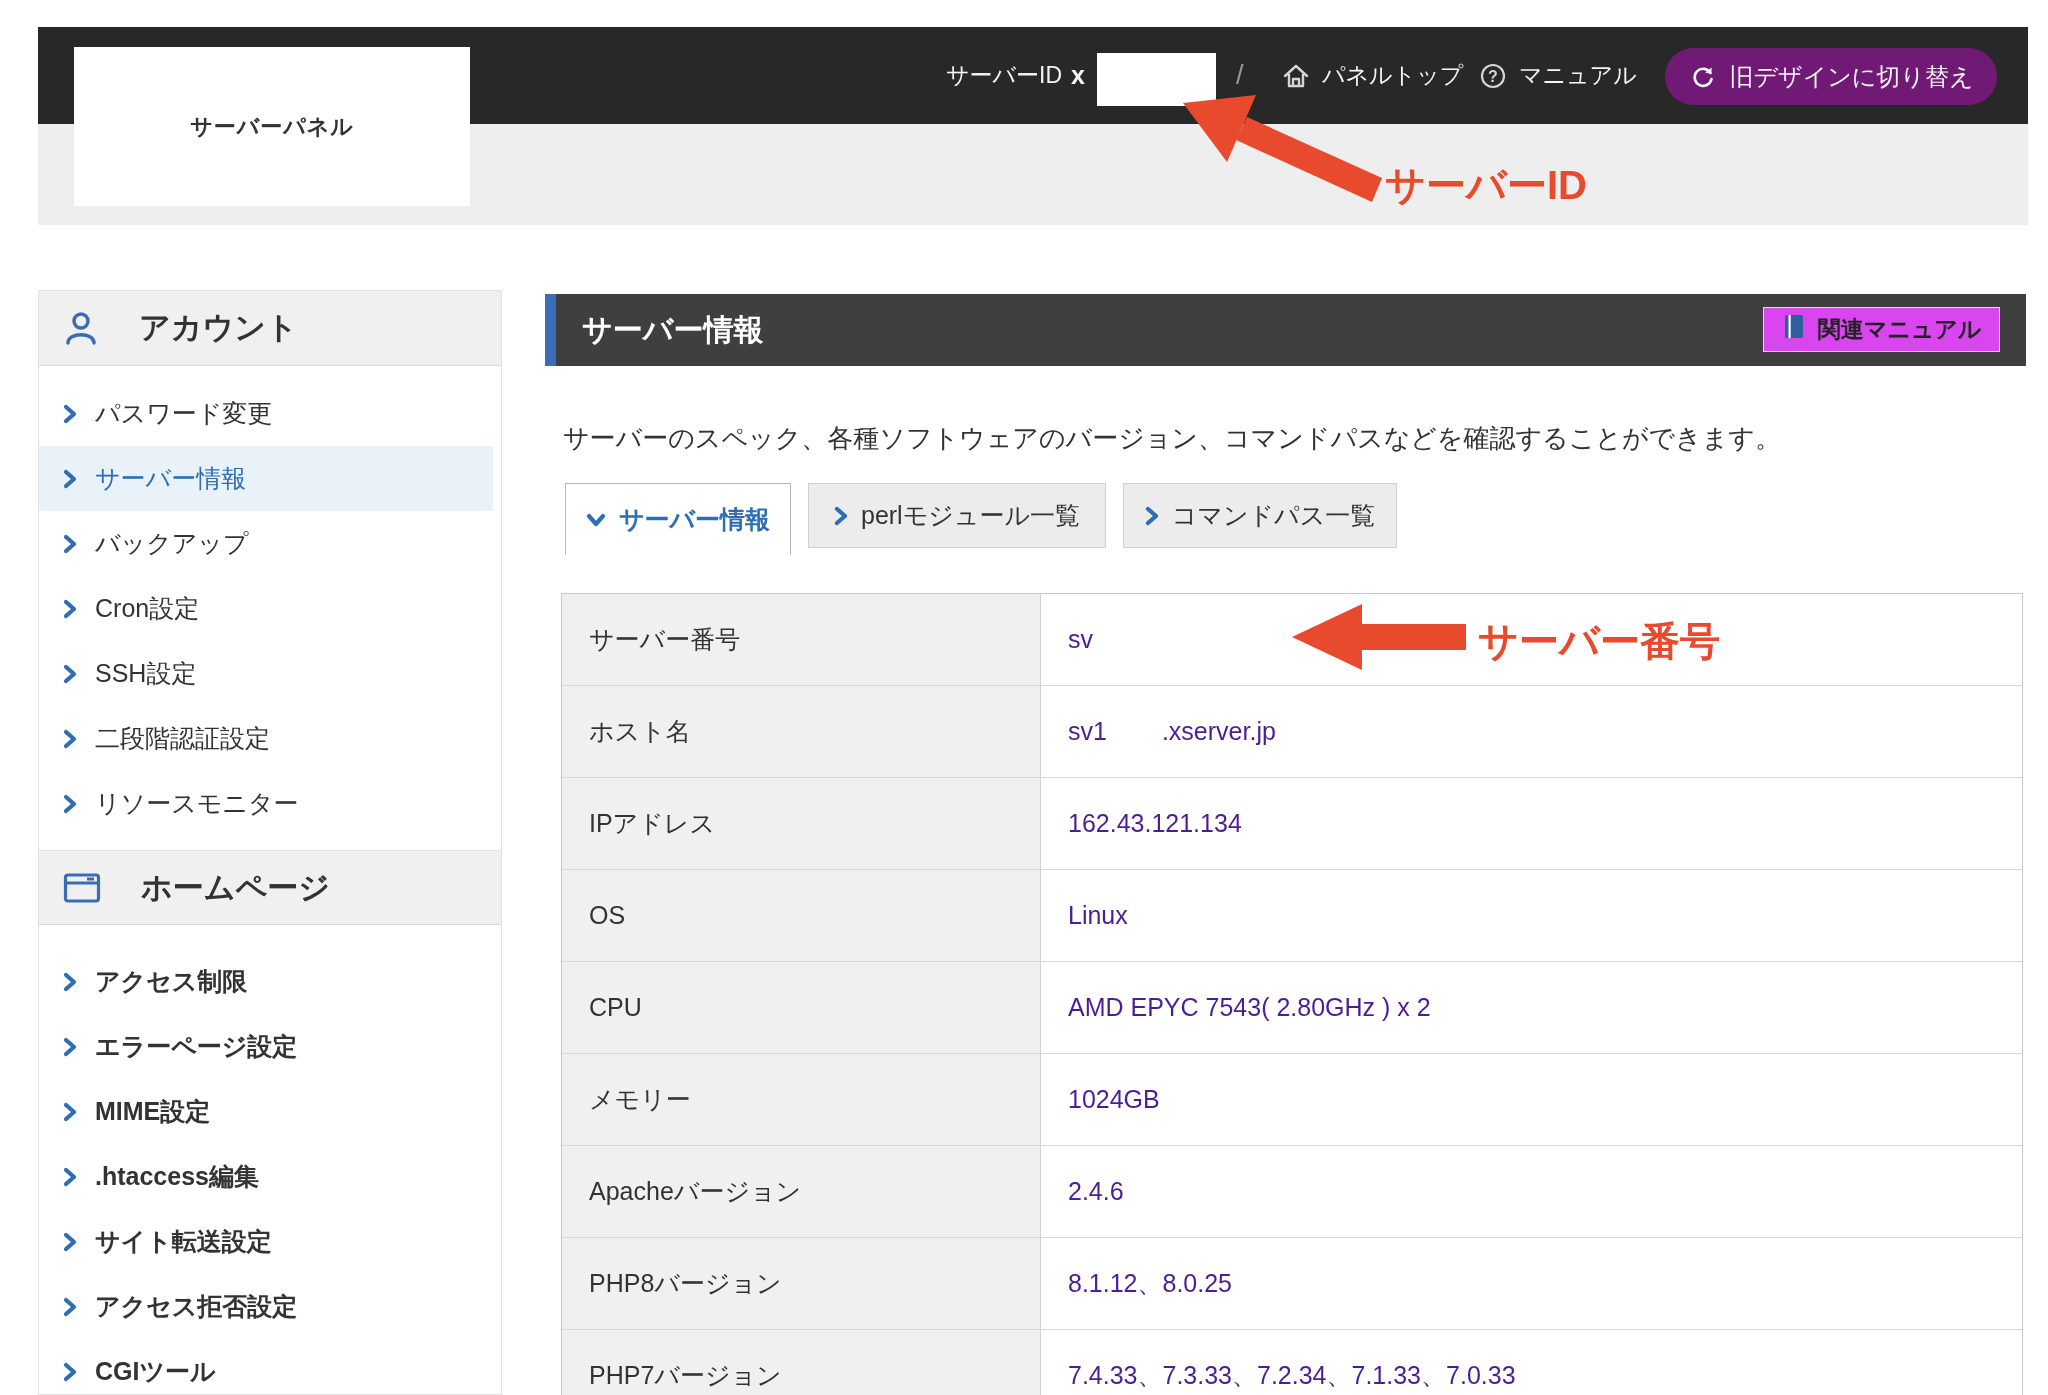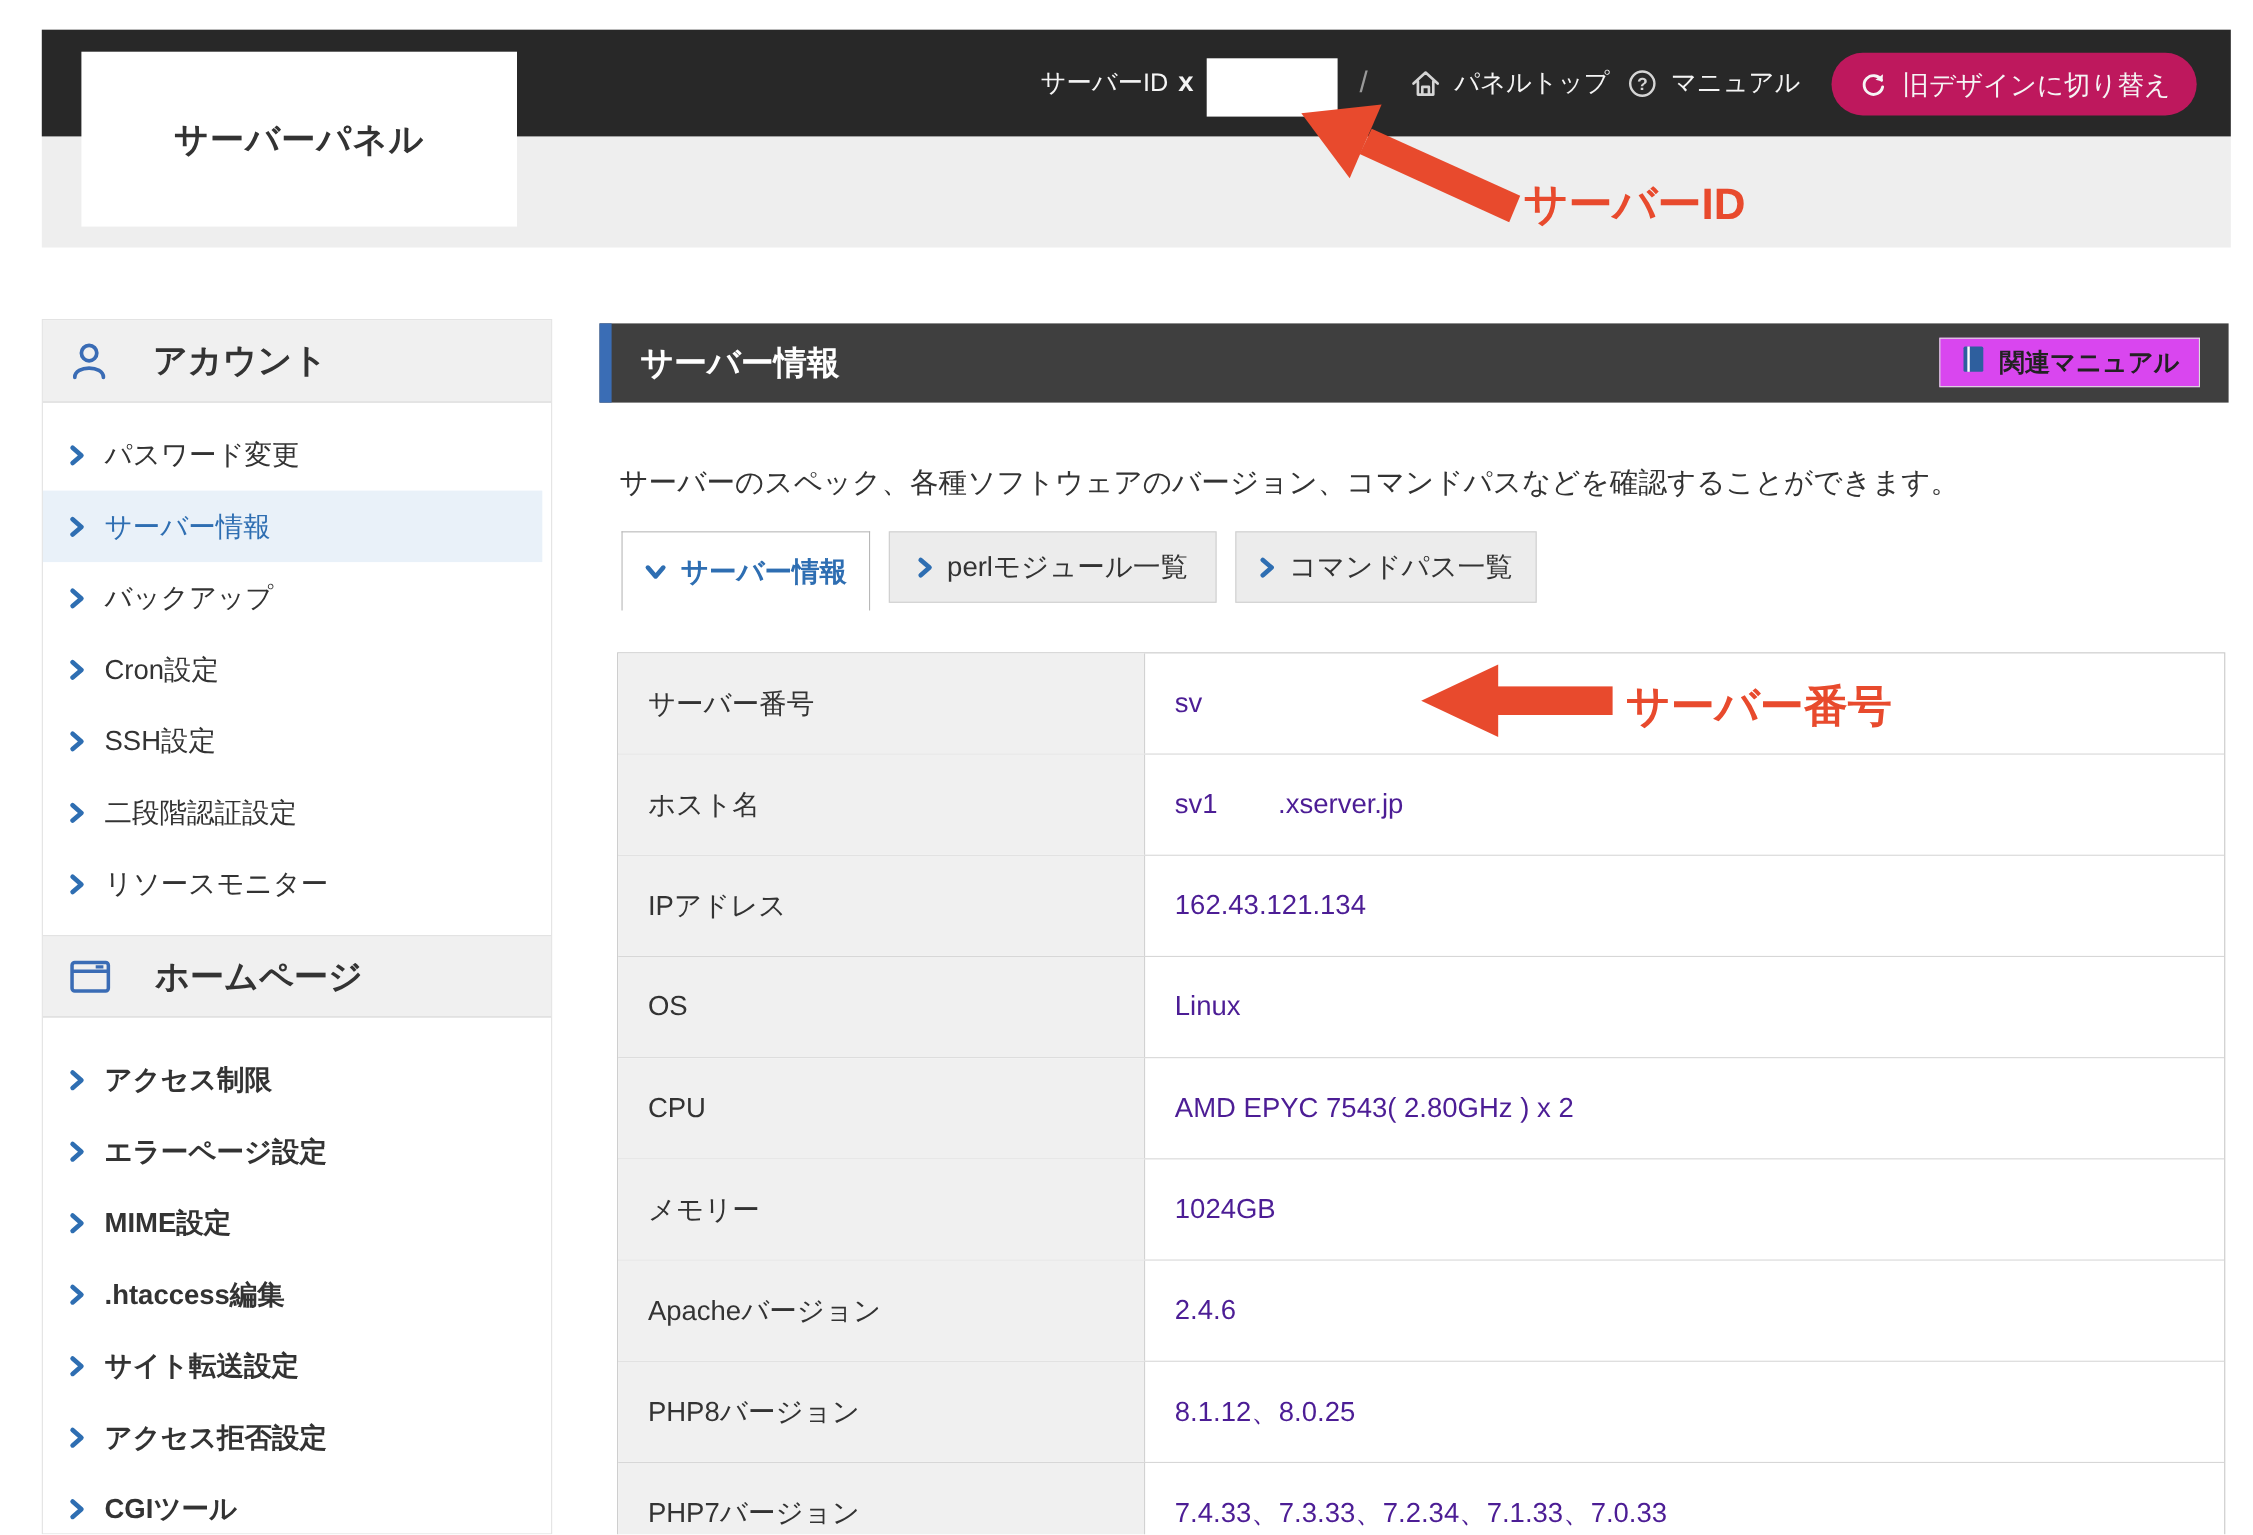--- a/index.html
+++ b/index.html
@@ -4,32 +4,32 @@
 <style>
   html,body { margin:0; padding:0; background:#fff; }
   .page {
     position:relative; width:2048px; height:1395px; overflow:hidden;
     background:#ffffff; font-family:"Liberation Sans", sans-serif; color:#333;
   }
   
   .header-band { position:absolute; left:38px; top:27px; width:1990px; height:198px; background:#eeeeee; }
   .topbar { position:absolute; left:38px; top:27px; width:1990px; height:97px; background:#282828; }
   .logo-box { position:absolute; left:74px; top:47px; width:396px; height:159px; background:#ffffff; display:flex; align-items:center; justify-content:center; z-index:3; }
-  .logo-text { font-size:31px; font-weight:bold; color:#333; letter-spacing:1px; }
+  .logo-text { font-size:22px; font-weight:bold; color:#333; letter-spacing:1px; }
 
   .tb-item { position:absolute; top:0; height:97px; display:flex; align-items:center; color:#f5f5f5; font-size:23px; }
   .tb-serverid { left:908px; }
   .tb-serverid .bold-x { font-weight:bold; margin-left:9px; font-size:25px; }
   .tb-mask { position:absolute; left:1059px; top:26px; width:119px; height:53px; background:#ffffff; }
   .tb-slash { left:1198px; color:#9a9a9a; font-size:27px; }
   .tb-paneltop { left:1243px; gap:11px; cursor:pointer; }
   .tb-manual { left:1440px; gap:11px; cursor:pointer; }
   .tb-switch {
     position:absolute; left:1627px; top:21px; width:332px; height:57px;
-    border-radius:29px; background:#be185d; border:none; color:#f5f5f5;
+    border-radius:29px; background:#701a75; border:none; color:#f5f5f5;
     display:flex; align-items:center; justify-content:center; gap:13px;
     font-size:24px; font-family:inherit; cursor:pointer;
   }
   .tb-icon { display:flex; align-items:center; }
 
   
   .sidebar { position:absolute; left:38px; top:290px; width:464px; height:1105px; background:#fff; border:1px solid #e3e3e3; box-sizing:border-box; z-index:2; }
   .side-header {
     height:75px; background:#f0f0f0; border-bottom:1px solid #d8d8d8;
     display:flex; align-items:center; gap:40px; padding-left:24px;

